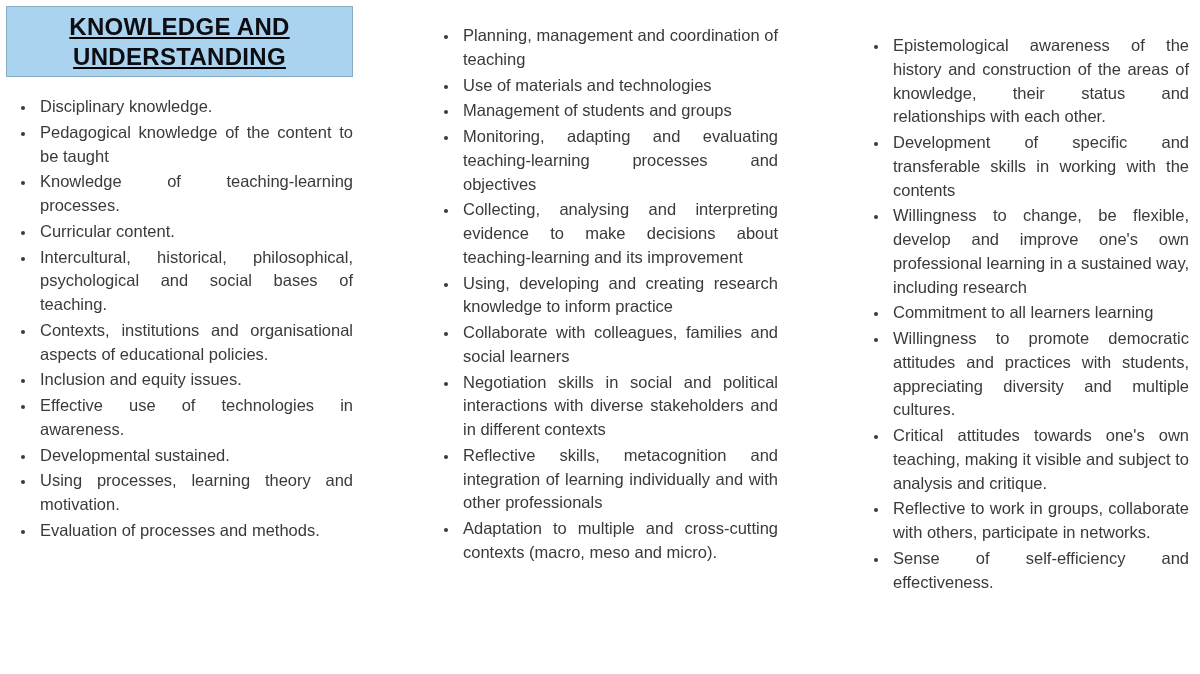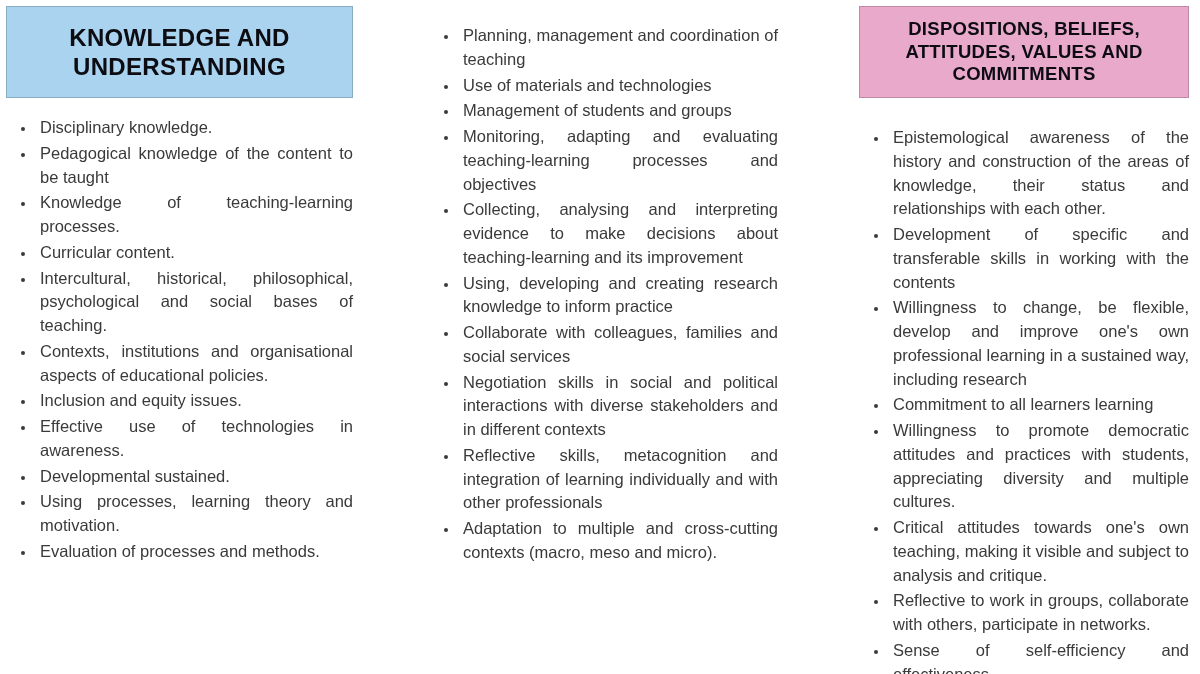--- a/index.html
+++ b/index.html
@@ -17,26 +17,27 @@
     padding: 6px 0 0 6px;
     width: 1200px;
   }
   .col { display: flex; flex-direction: column; }
   .col-knowledge { width: 347px; margin-right: 76px; }
   .col-skills { width: 349px; margin-right: 81px; }
   .col-dispositions { width: 330px; }
 
   .col-header {
     box-sizing: border-box;
-    height: 92px;
+    height: 71px;
     display: flex;
     align-items: center;
     justify-content: center;
     text-align: center;
     border: 1px solid rgba(0,0,0,0.18);
+    text-decoration: underline;
   }
   .col-header h2 {
     margin: 0;
     padding: 0 8px;
     font-weight: bold;
     color: #0c0c12;
     line-height: 1.22;
     letter-spacing: 0.3px;
   }
   .col-knowledge .col-header h2 { font-size: 24px; }
@@ -84,31 +85,28 @@
   </section>
 
   <section class="col col-skills">
     <ul class="col-list">
         <li>Planning, management and coordination of teaching</li>
         <li>Use of materials and technologies</li>
         <li>Management of students and groups</li>
         <li>Monitoring, adapting and evaluating teaching-learning processes and objectives</li>
         <li>Collecting, analysing and interpreting evidence to make decisions about teaching-learning and its improvement</li>
         <li>Using, developing and creating research knowledge to inform practice</li>
-        <li>Collaborate with colleagues, families and social services</li>
+        <li>Collaborate with colleagues, families and social learners</li>
         <li>Negotiation skills in social and political interactions with diverse stakeholders and in different contexts</li>
         <li>Reflective skills, metacognition and integration of learning individually and with other professionals</li>
         <li>Adaptation to multiple and cross-cutting contexts (macro, meso and micro).</li>
       </ul>
   </section>
 
   <section class="col col-dispositions">
-    <header class="col-header" style="background-color: rgb(233, 169, 202);">
-      <h2>DISPOSITIONS, BELIEFS, ATTITUDES, VALUES AND COMMITMENTS</h2>
-    </header>
     <ul class="col-list">
         <li>Epistemological awareness of the history and construction of the areas of knowledge, their status and relationships with each other.</li>
         <li>Development of specific and transferable skills in working with the contents</li>
         <li>Willingness to change, be flexible, develop and improve one's own professional learning in a sustained way, including research</li>
         <li>Commitment to all learners learning</li>
         <li>Willingness to promote democratic attitudes and practices with students, appreciating diversity and multiple cultures.</li>
         <li>Critical attitudes towards one's own teaching, making it visible and subject to analysis and critique.</li>
         <li>Reflective to work in groups, collaborate with others, participate in networks.</li>
         <li>Sense of self-efficiency and effectiveness.</li>
       </ul>

